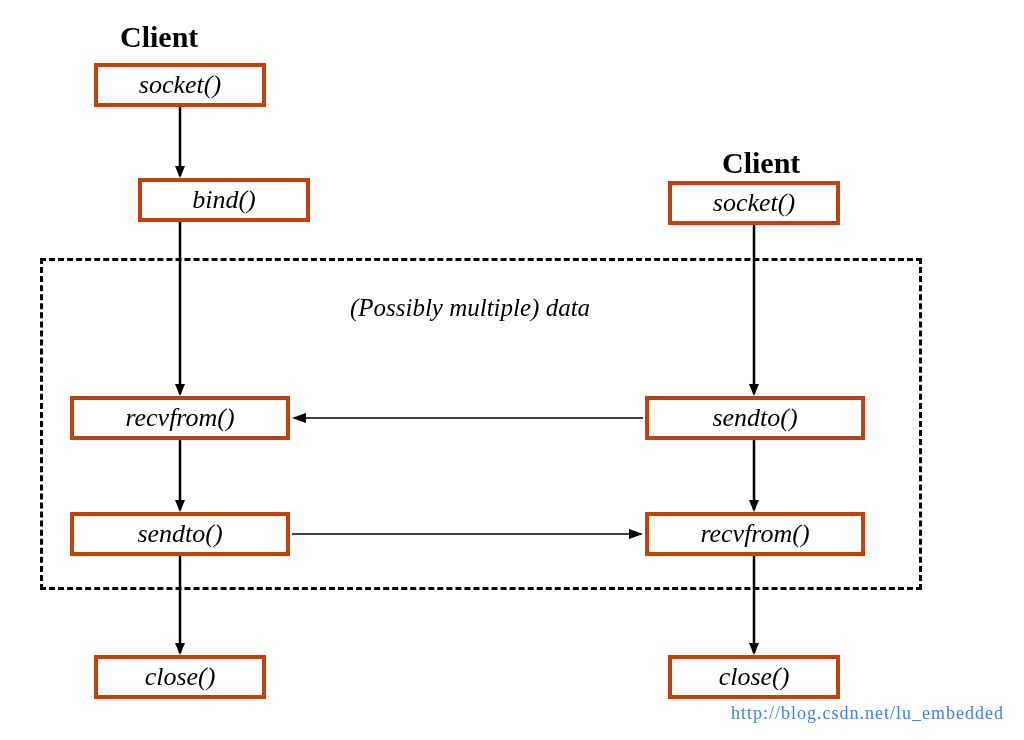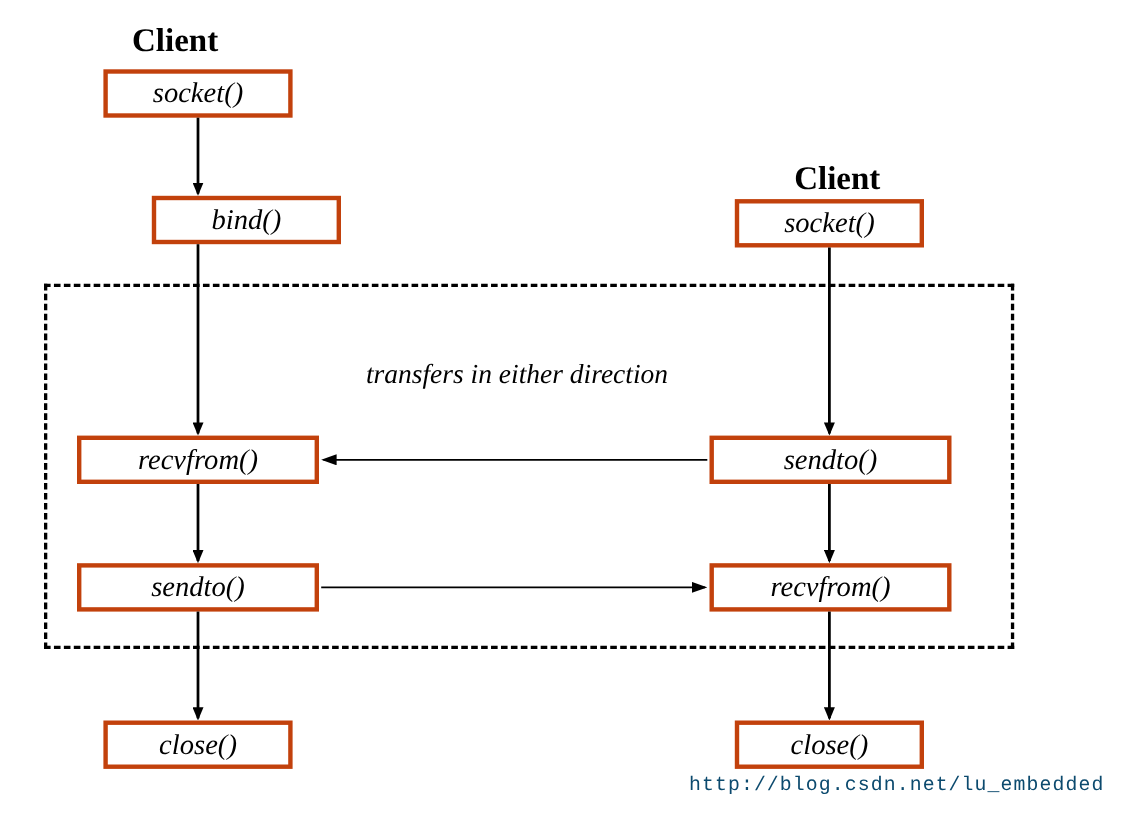--- a/index.html
+++ b/index.html
@@ -33,23 +33,23 @@
     }
     .data-label {
       position: absolute;
       font-style: italic;
       font-size: 25px;
       text-align: center;
       line-height: 1.3;
     }
     .watermark {
       position: absolute;
-      font-family: Liberation Mono, monospace;
+      font-family: Liberation Serif, serif;
       font-size: 18px;
-      color: #0c4a6e;
+      color: #3b82f6;
       letter-spacing: 1px;
     }
     svg.conn {
       position: absolute;
       overflow: visible;
       pointer-events: none;
     }
   </style>
 </head>
 <body>
@@ -64,22 +64,21 @@
 <div class="box" style="left:94px; top:655px; width:172px; height:44px;">close()</div>
 
 <div class="box" style="left:668px; top:181px; width:172px; height:44px;">socket()</div>
 <div class="box" style="left:645px; top:396px; width:220px; height:44px;">sendto()</div>
 <div class="box" style="left:645px; top:512px; width:220px; height:44px;">recvfrom()</div>
 <div class="box" style="left:668px; top:655px; width:172px; height:44px;">close()</div>
 
 <div class="dashed-region" style="left:40px; top:258px; width:882px; height:332px;"></div>
 
 <div class="data-label" style="left:300px; top:292px; width:340px;">
-  <br>
-  <span>transfers in either direction</span>
+  <span>(Possibly multiple) data</span><br>
 </div>
 
 <div class="watermark" style="right:20px; bottom:16px;">http://blog.csdn.net/lu_embedded</div>
 
 <svg class="conn" style="left:0; top:0; width:1024px; height:740px;">
   <defs>
     <marker id="ah" markerWidth="12" markerHeight="10" refX="10" refY="5" orient="auto" markerUnits="userSpaceOnUse">
       <path d="M0,0 L12,5 L0,10 Z" fill="#000"></path>
     </marker>
     <marker id="ah-thin" markerWidth="14" markerHeight="10" refX="12" refY="5" orient="auto" markerUnits="userSpaceOnUse">

